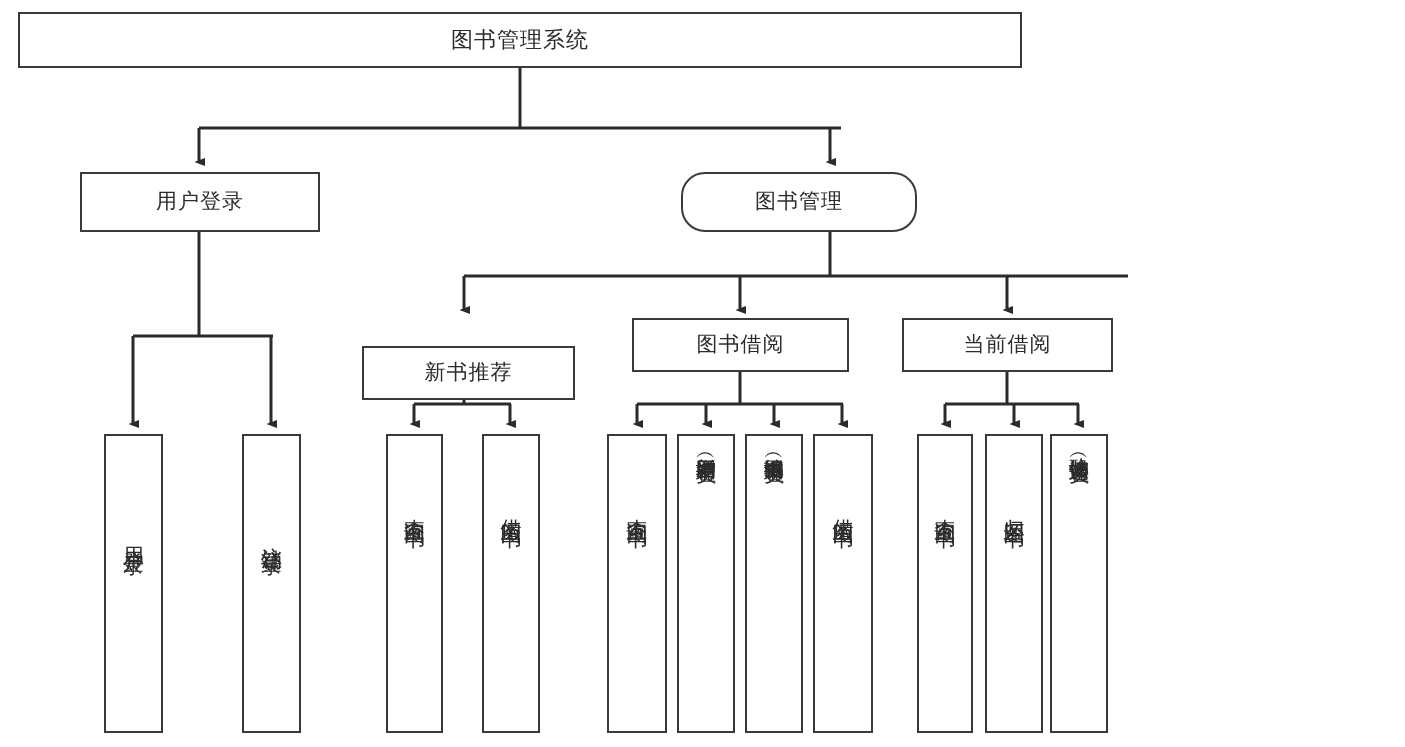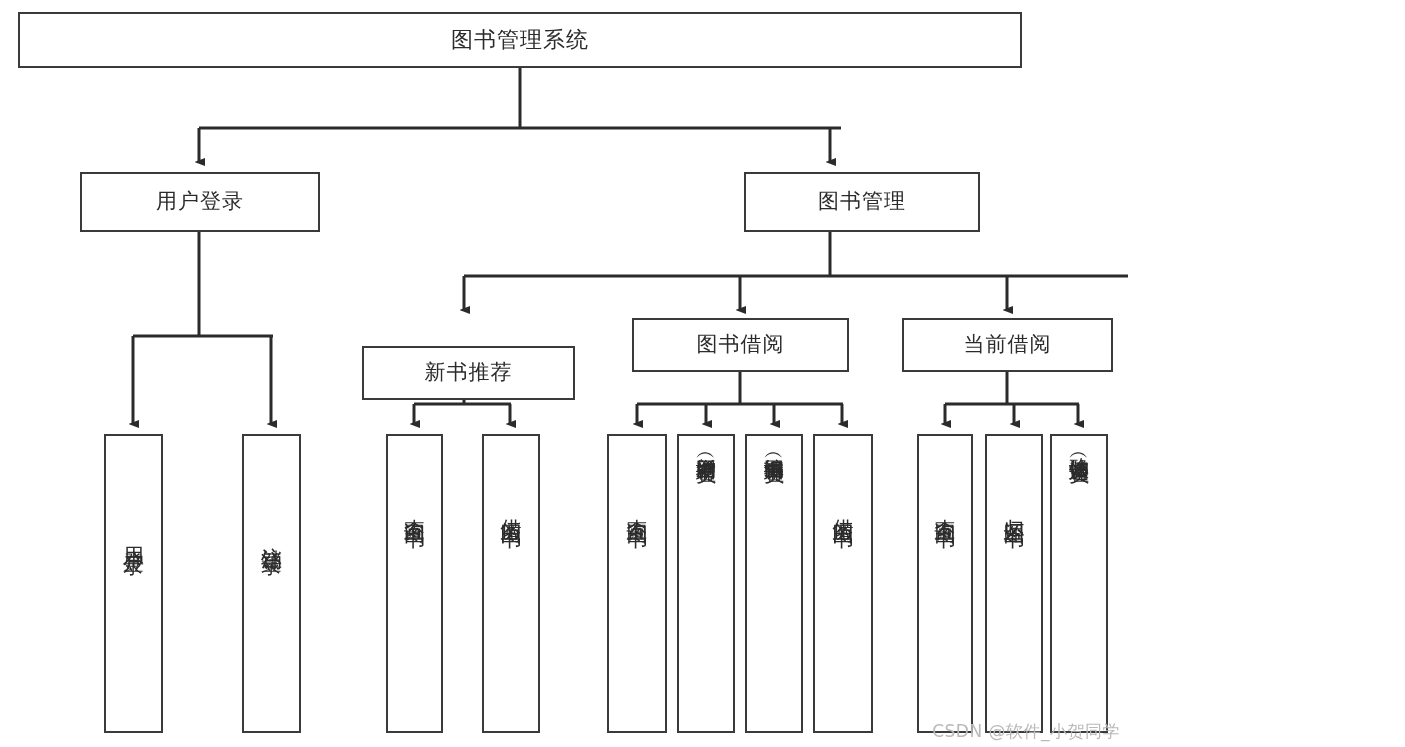--- a/index.html
+++ b/index.html
@@ -137,21 +137,21 @@
     </g>
   </svg>
 
   <div class="node horiz root" style="left:18px; top:12px; width:1004px; height:56px;">
     <span>图书管理系统</span>
   </div>
 
   <div class="node horiz" style="left:80px; top:172px; width:240px; height:60px;">
     <span>用户登录</span>
   </div>
-  <div class="node horiz" style="left:744px; top:172px; width:236px; height:60px;">
+  <div class="node horiz" style="left:681px; top:172px; width:236px; height:60px;border-radius:24px;">
     <span>图书管理</span>
   </div>
 
   <div class="node horiz" style="left:362px; top:318px; width:213px; height:54px;margin-top:28px;">
     <span>新书推荐</span>
   </div>
   <div class="node horiz" style="left:632px; top:318px; width:217px; height:54px;">
     <span>图书借阅</span>
   </div>
   <div class="node horiz" style="left:902px; top:318px; width:211px; height:54px;">
@@ -195,15 +195,14 @@
     <span class="vlabel">确认归还（管理员）</span>
   </div>
 
   <div class="node vert mid3" style="left:1192px; top:434px; width:58px; height:299px;">
     <span class="vlabel">新增借阅记录</span>
   </div>
   <div class="node vert mid3" style="left:1307px; top:434px; width:58px; height:299px;">
     <span class="vlabel">查询借阅记录</span>
   </div>
 
-  <div id="watermark">CSDN @软件_小贺同学</div>
 
 </div>
 
 </body></html>

